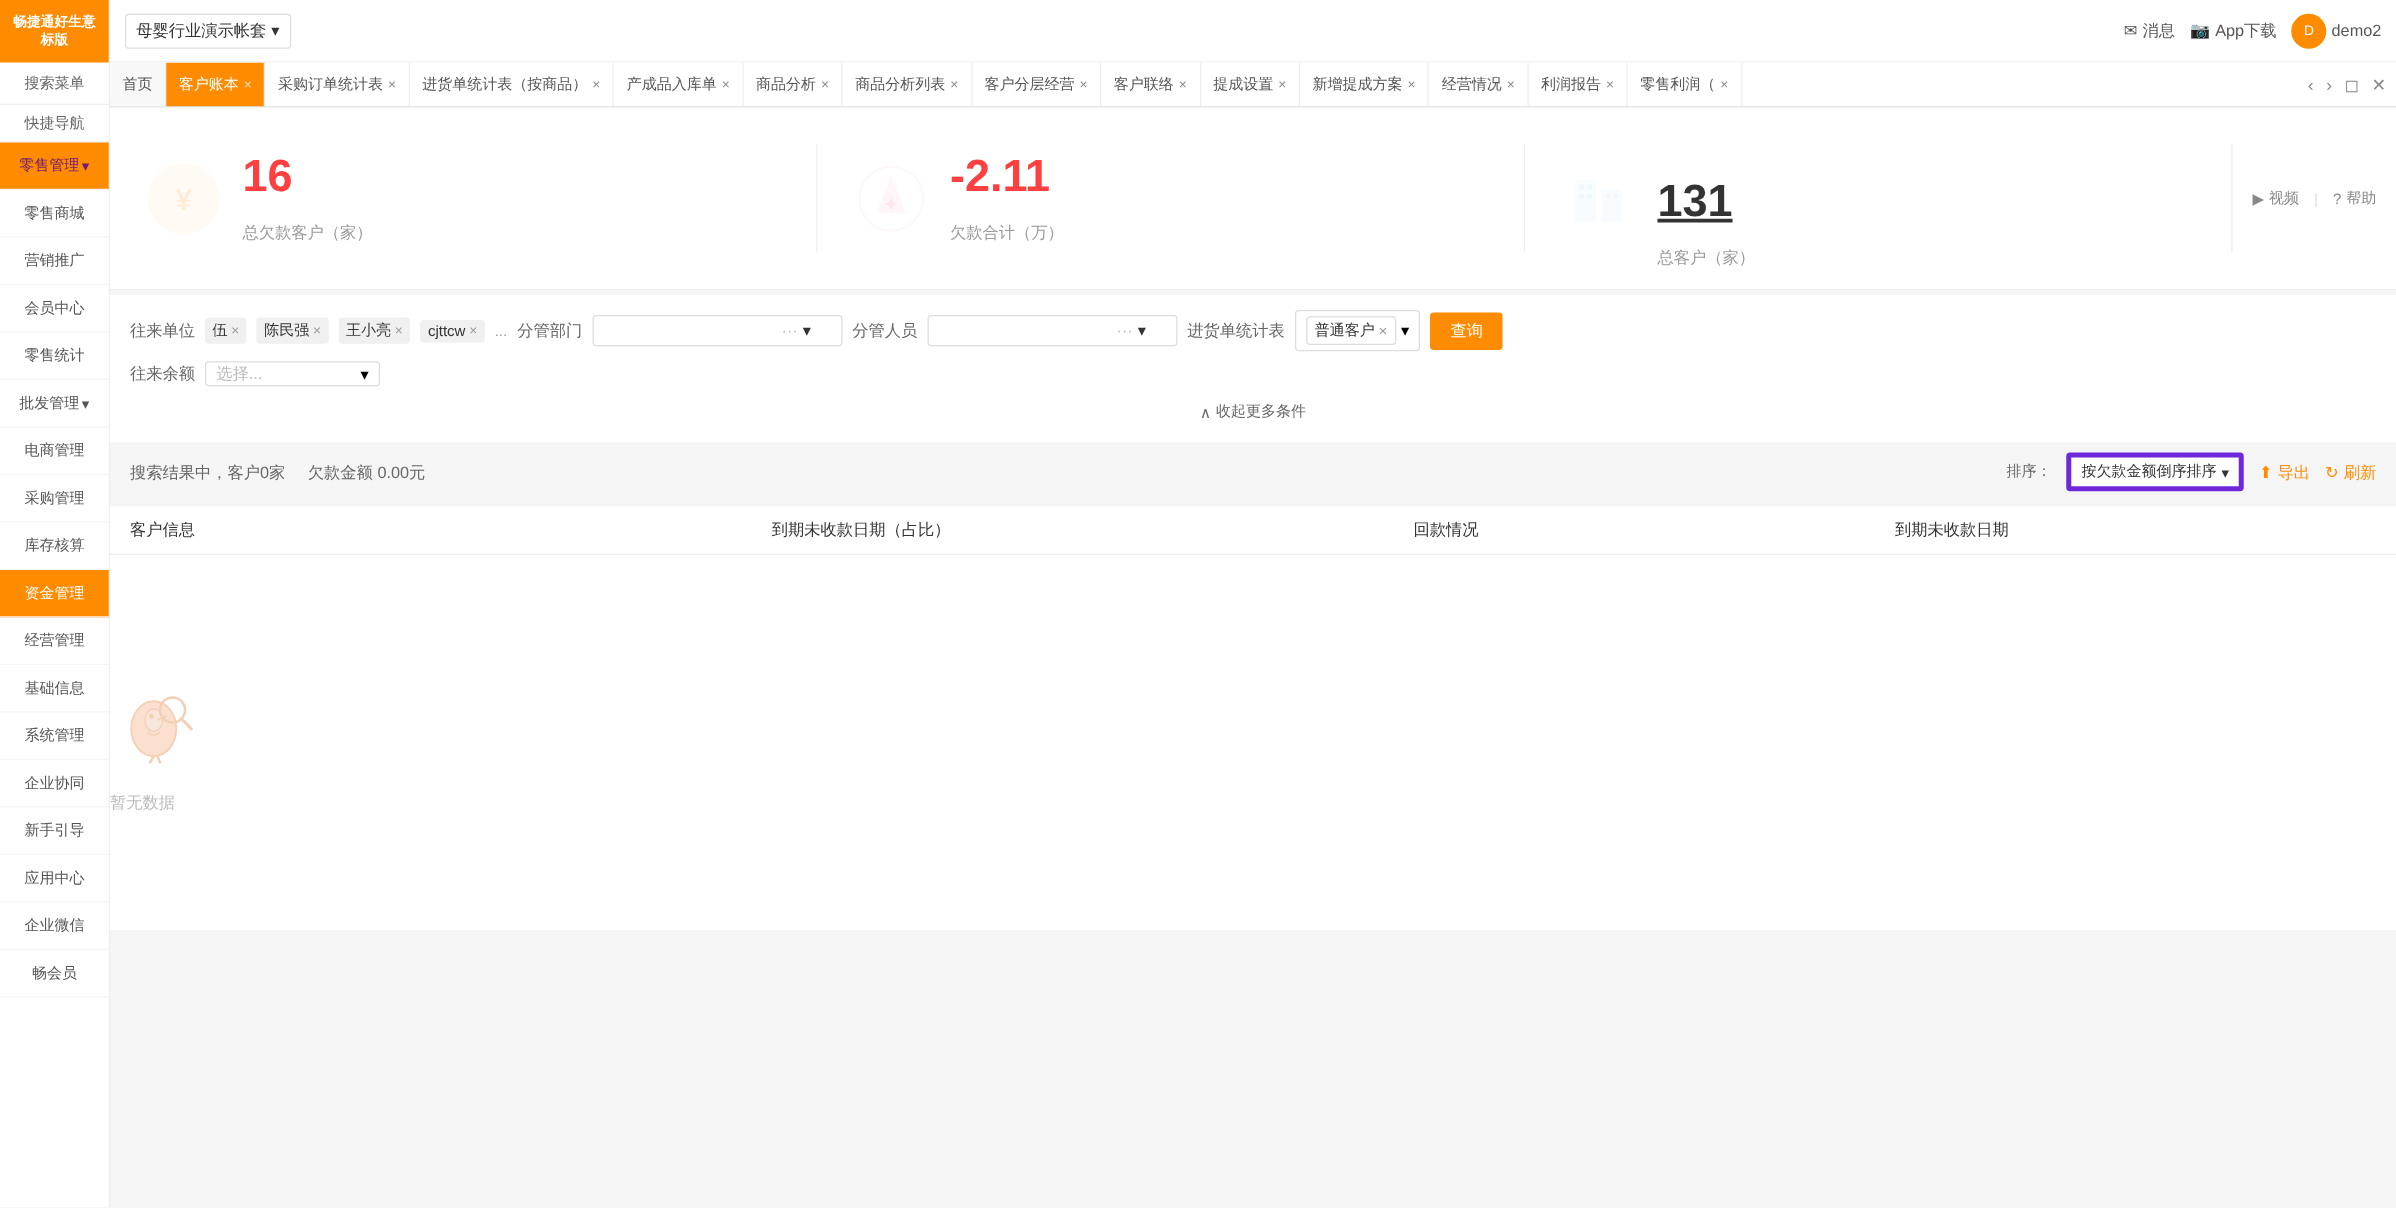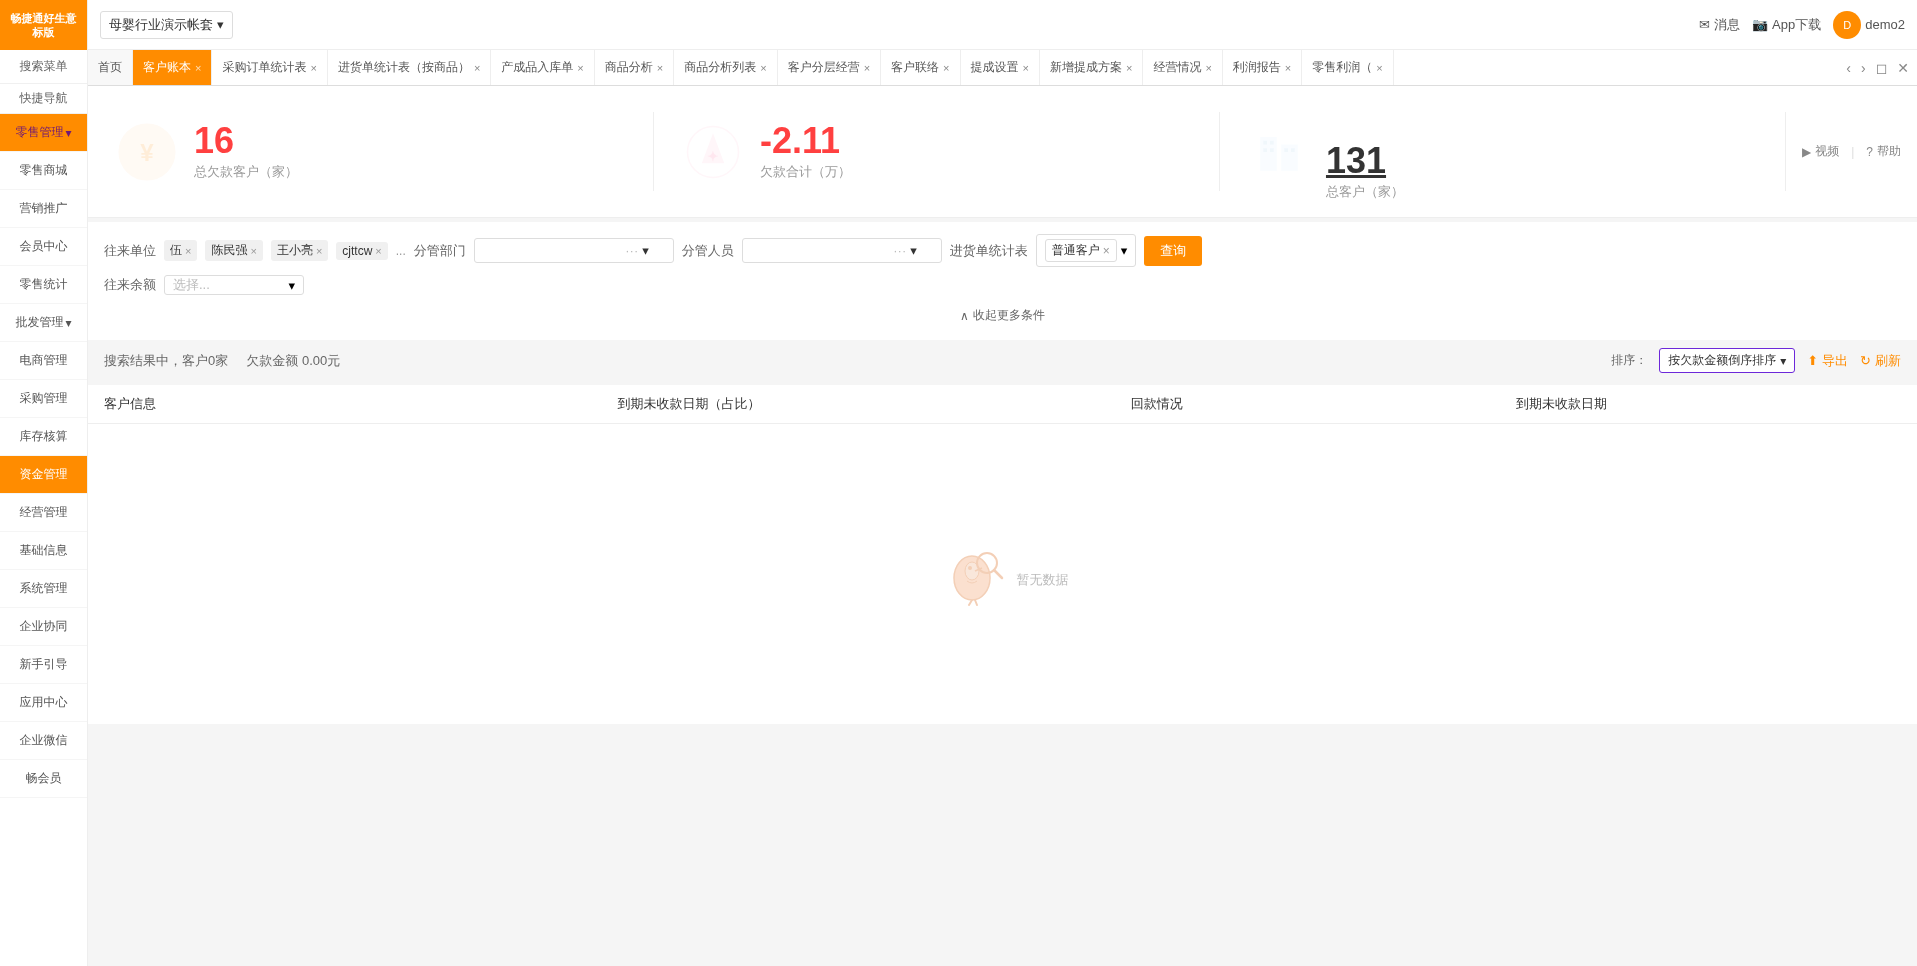--- a/index.html
+++ b/index.html
@@ -41,46 +41,46 @@
     
     .stats-row { display: flex; background: #fff; margin: 0; border-bottom: 1px solid #eee; }
     .stat-card { flex: 1; padding: 16px 24px; display: flex; align-items: center; gap: 12px; position: relative; }
     .stat-card:not(:last-child)::after { content: ''; position: absolute; right: 0; top: 20%; height: 60%; width: 1px; background: #eee; }
     .stat-icon { width: 70px; height: 70px; display: flex; align-items: center; justify-content: center; opacity: 0.15; }
     .stat-icon svg { width: 60px; height: 60px; }
     .stat-info { }
     .stat-number { font-size: 36px; font-weight: bold; color: #ff4040; line-height: 1; }
     .stat-number.underline { text-decoration: underline; margin-top: 41px; }
     .stat-number.negative { color: #ff4040; }
-    .stat-label { font-size: 13px; color: #999; margin-top: 4px; }
+    .stat-label { font-size: 13px; color: #999; margin-top: 18px; }
     .stats-video-help { display: flex; align-items: center; gap: 12px; padding: 0 16px; font-size: 12px; color: #888; white-space: nowrap; align-self: center; }
 
     
     .filter-area { background: #fff; padding: 12px 16px; margin-top: 4px; }
     .filter-row { display: flex; align-items: center; gap: 8px; margin-bottom: 8px; flex-wrap: wrap; }
     .filter-label { color: #666; font-size: 13px; white-space: nowrap; }
     .filter-tag { display: flex; align-items: center; gap: 3px; background: #f0f0f0; border-radius: 3px; padding: 2px 6px; font-size: 12px; color: #333; }
     .filter-tag .remove { cursor: pointer; color: #999; font-size: 11px; }
     .filter-more { color: #999; font-size: 12px; cursor: pointer; }
     .filter-select { border: 1px solid #ddd; border-radius: 3px; padding: 4px 24px 4px 8px; font-size: 13px; color: #333; background: #fff; cursor: pointer; position: relative; display: flex; align-items: center; gap: 4px; min-width: 120px; }
     .filter-select-wide { min-width: 200px; }
     .filter-select-box { border: 1px solid #ddd; border-radius: 3px; padding: 4px 8px; font-size: 13px; display: flex; align-items: center; gap: 4px; cursor: pointer; }
     .filter-select-placeholder { color: #bbb; }
     .collapse-btn { display: flex; align-items: center; gap: 4px; color: #666; font-size: 12px; cursor: pointer; margin: 0 auto; justify-content: center; padding: 4px 0; }
 
     
     .result-bar { background: #f5f5f5; padding: 8px 16px; display: flex; align-items: center; justify-content: space-between; font-size: 13px; color: #666; }
     .result-bar-right { display: flex; align-items: center; gap: 12px; }
-    .sort-select { border: 1px solid #6d28d9; background: #fff; border-radius: 3px; padding: 3px 8px; font-size: 12px; color: #333; display: flex; align-items: center; gap: 4px; cursor: pointer; }
+    .sort-select { border: 4px solid #6d28d9; background: #fff; border-radius: 3px; padding: 3px 8px; font-size: 12px; color: #333; display: flex; align-items: center; gap: 4px; cursor: pointer; }
     .action-btn { display: flex; align-items: center; gap: 4px; color: #ff8c00; font-size: 13px; cursor: pointer; }
 
     
     .table-area { background: #fff; margin: 4px 0 0 0; }
     .table-header { display: grid; grid-template-columns: 2fr 2fr 1.5fr 1.5fr; padding: 10px 16px; border-bottom: 1px solid #eee; font-size: 13px; color: #333; font-weight: 500; }
-    .table-body { min-height: 300px; display: flex; align-items: center; justify-content: center; flex-direction: row; padding: 60px 0; }
+    .table-body { min-height: 300px; display: flex; justify-content: center; flex-direction: column; padding: 60px 0; }
     .empty-text { color: #bbb; font-size: 13px; margin-top: 12px; }
 
     
     .customer-type-tag { background: #fff; border: 1px solid #ddd; border-radius: 3px; padding: 2px 6px; font-size: 12px; color: #333; display: inline-flex; align-items: center; gap: 3px; }
     .customer-type-x { cursor: pointer; color: #999; }
 
     
     .query-btn { background: #ff8c00; color: #fff; border: none; border-radius: 3px; padding: 6px 16px; font-size: 13px; cursor: pointer; }
 
     

